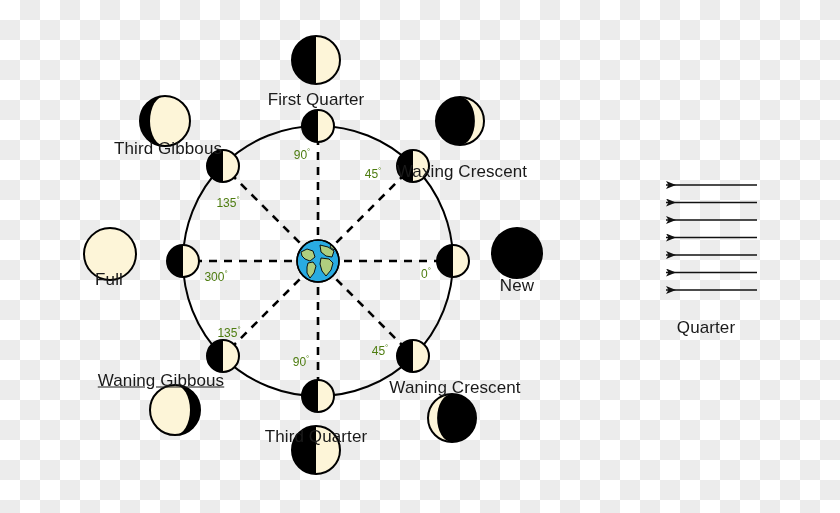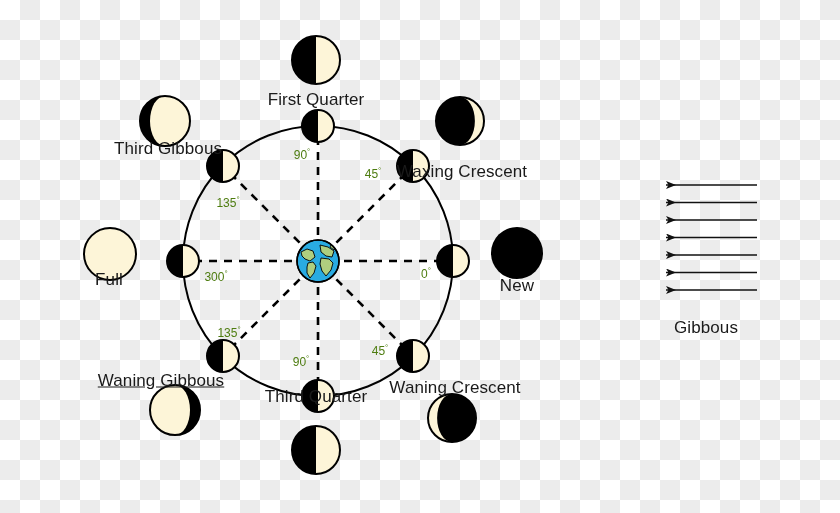--- a/index.html
+++ b/index.html
@@ -192,26 +192,26 @@
       </g>
   </svg>
 
   <div id="labels-layer">
       <div class="lbl" style="left: 517px; top: 285px;">New</div>
       <div class="lbl" style="left: 462px; top: 151px; margin-top: 20px;">Waxing Crescent</div>
       <div class="lbl" style="left: 316px; top: 99px;">First Quarter</div>
       <div class="lbl" style="left: 168px; top: 148px;">Third Gibbous</div>
       <div class="lbl" style="left: 109px; top: 279px;">Full</div>
       <div class="lbl" style="left: 161px; top: 380px; text-decoration: underline;">Waning Gibbous</div>
-      <div class="lbl" style="left: 316px; top: 396px;">Third Quarter</div>
+      <div class="lbl" style="left: 316px; top: 436px;">Third Quarter</div>
       <div class="lbl" style="left: 455px; top: 387px;">Waning Crescent</div>
       <div class="ang" style="left: 426px; top: 274px;"><span>0</span><sup>°</sup></div>
       <div class="ang" style="left: 373px; top: 174px;"><span>45</span><sup>°</sup></div>
       <div class="ang" style="left: 302px; top: 155px;"><span>90</span><sup>°</sup></div>
       <div class="ang" style="left: 228px; top: 203px;"><span>135</span><sup>°</sup></div>
       <div class="ang" style="left: 216px; top: 277px;"><span>300</span><sup>°</sup></div>
       <div class="ang" style="left: 229px; top: 333px;"><span>135</span><sup>°</sup></div>
       <div class="ang" style="left: 301px; top: 362px;"><span>90</span><sup>°</sup></div>
       <div class="ang" style="left: 380px; top: 351px;"><span>45</span><sup>°</sup></div>
-      <div class="lbl" style="left: 706px; top: 327px;">Gibbous</div>
+      <div class="lbl" style="left: 706px; top: 327px;">Quarter</div>
     </div>
 
 </div>
 
 </body></html>

